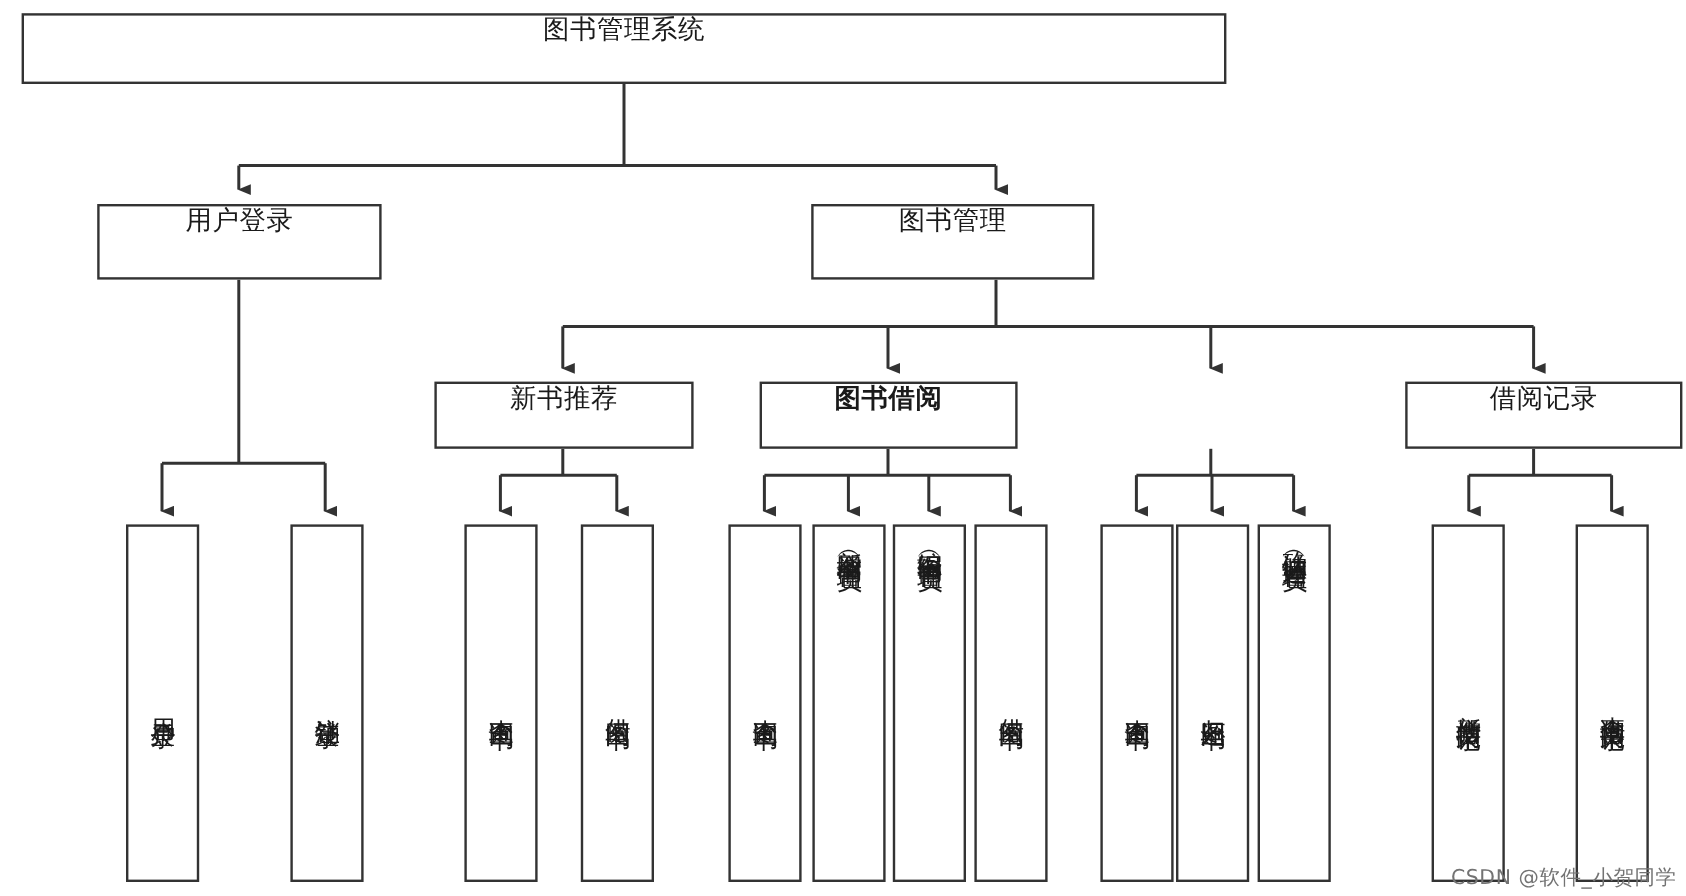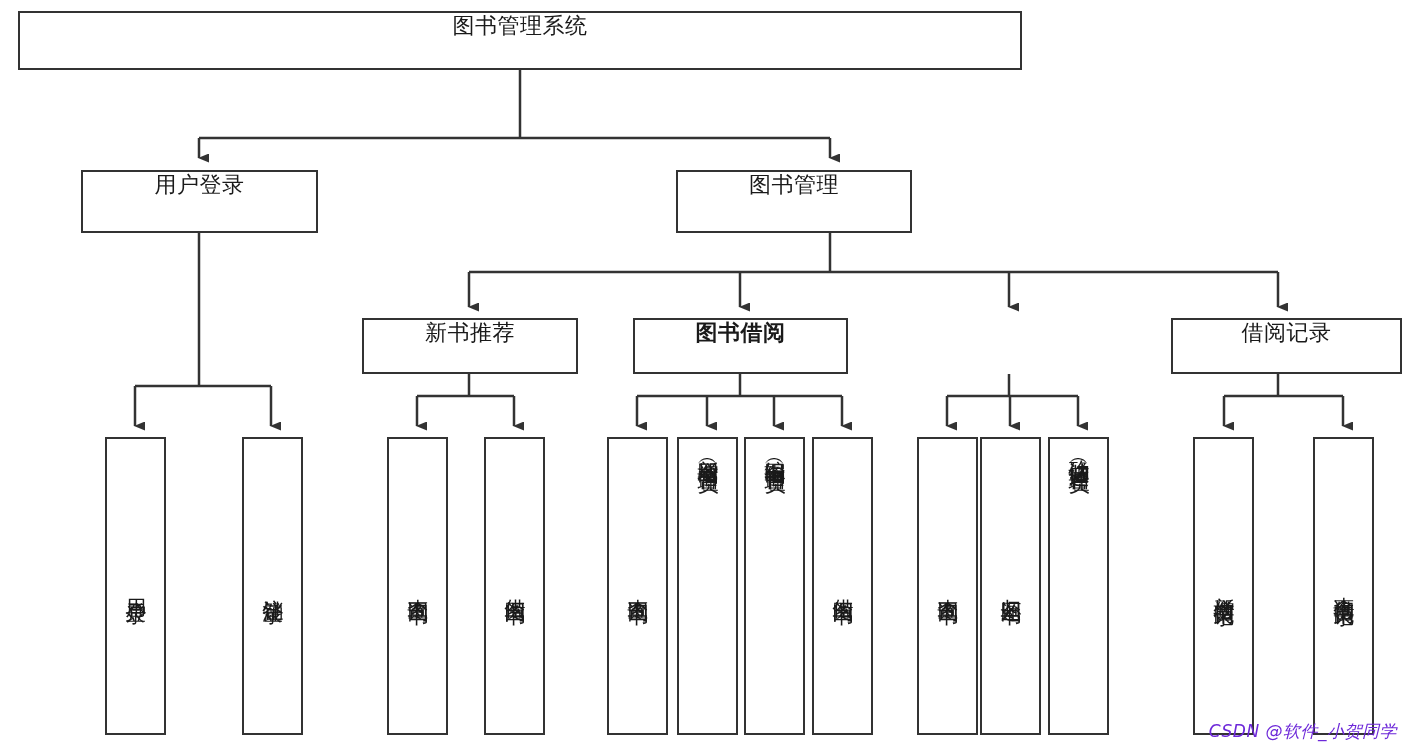--- a/index.html
+++ b/index.html
@@ -58,24 +58,23 @@
   }
   .leaf-box.top-aligned {
     align-items: flex-start;
     padding-top: 4px;
   }
   .watermark {
     position: absolute;
     right: 8px;
     bottom: 4px;
     font-size: 17px;
-    color: #6d28d9;
+    color: #737373;
     white-space: nowrap;
     letter-spacing: 0.5px;
-    font-style: italic;
   }
 </style>
 </head>
 <body>
 
 <div id="diagram-root">
 
   <svg class="diagram-svg" viewBox="0 0 1405 747">
     <defs>
       <marker id="arrowhead" markerWidth="9" markerHeight="11" refX="4.5" refY="10" orient="auto" markerUnits="userSpaceOnUse">

